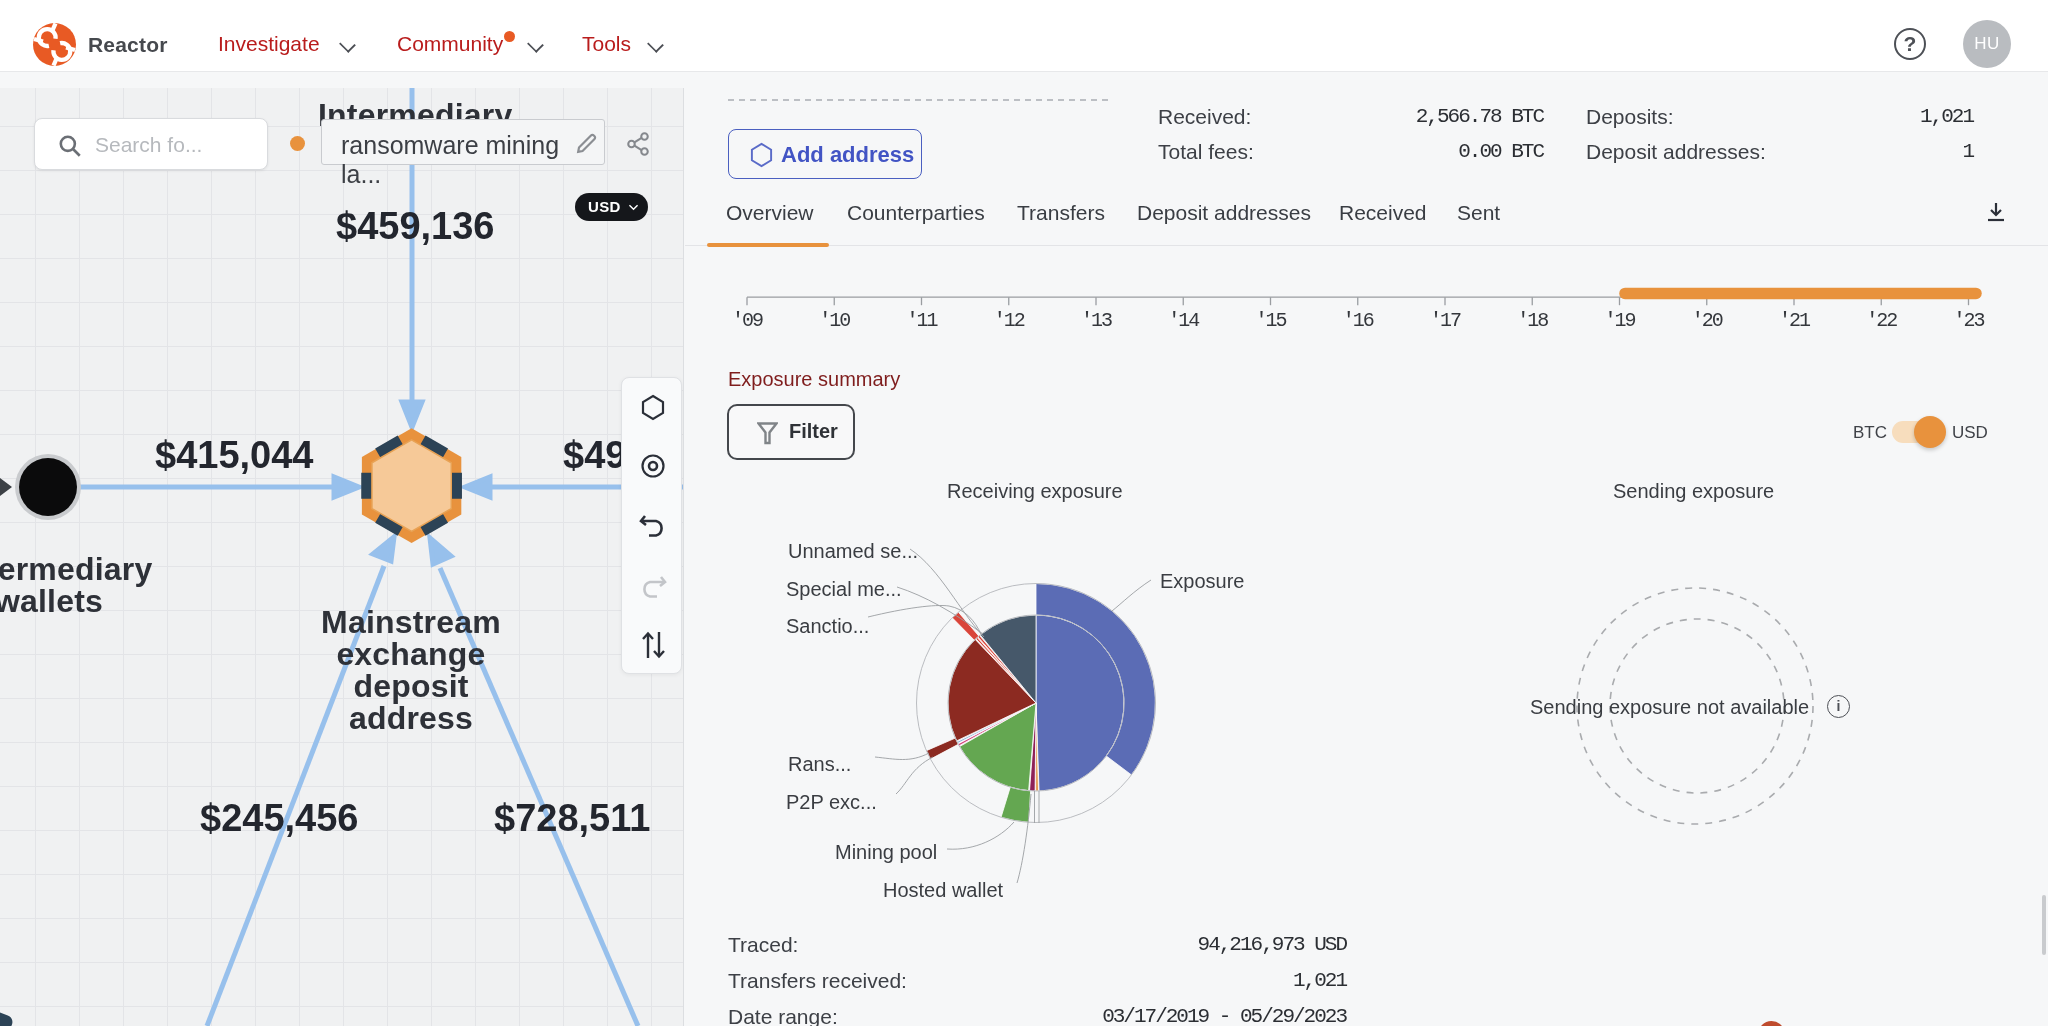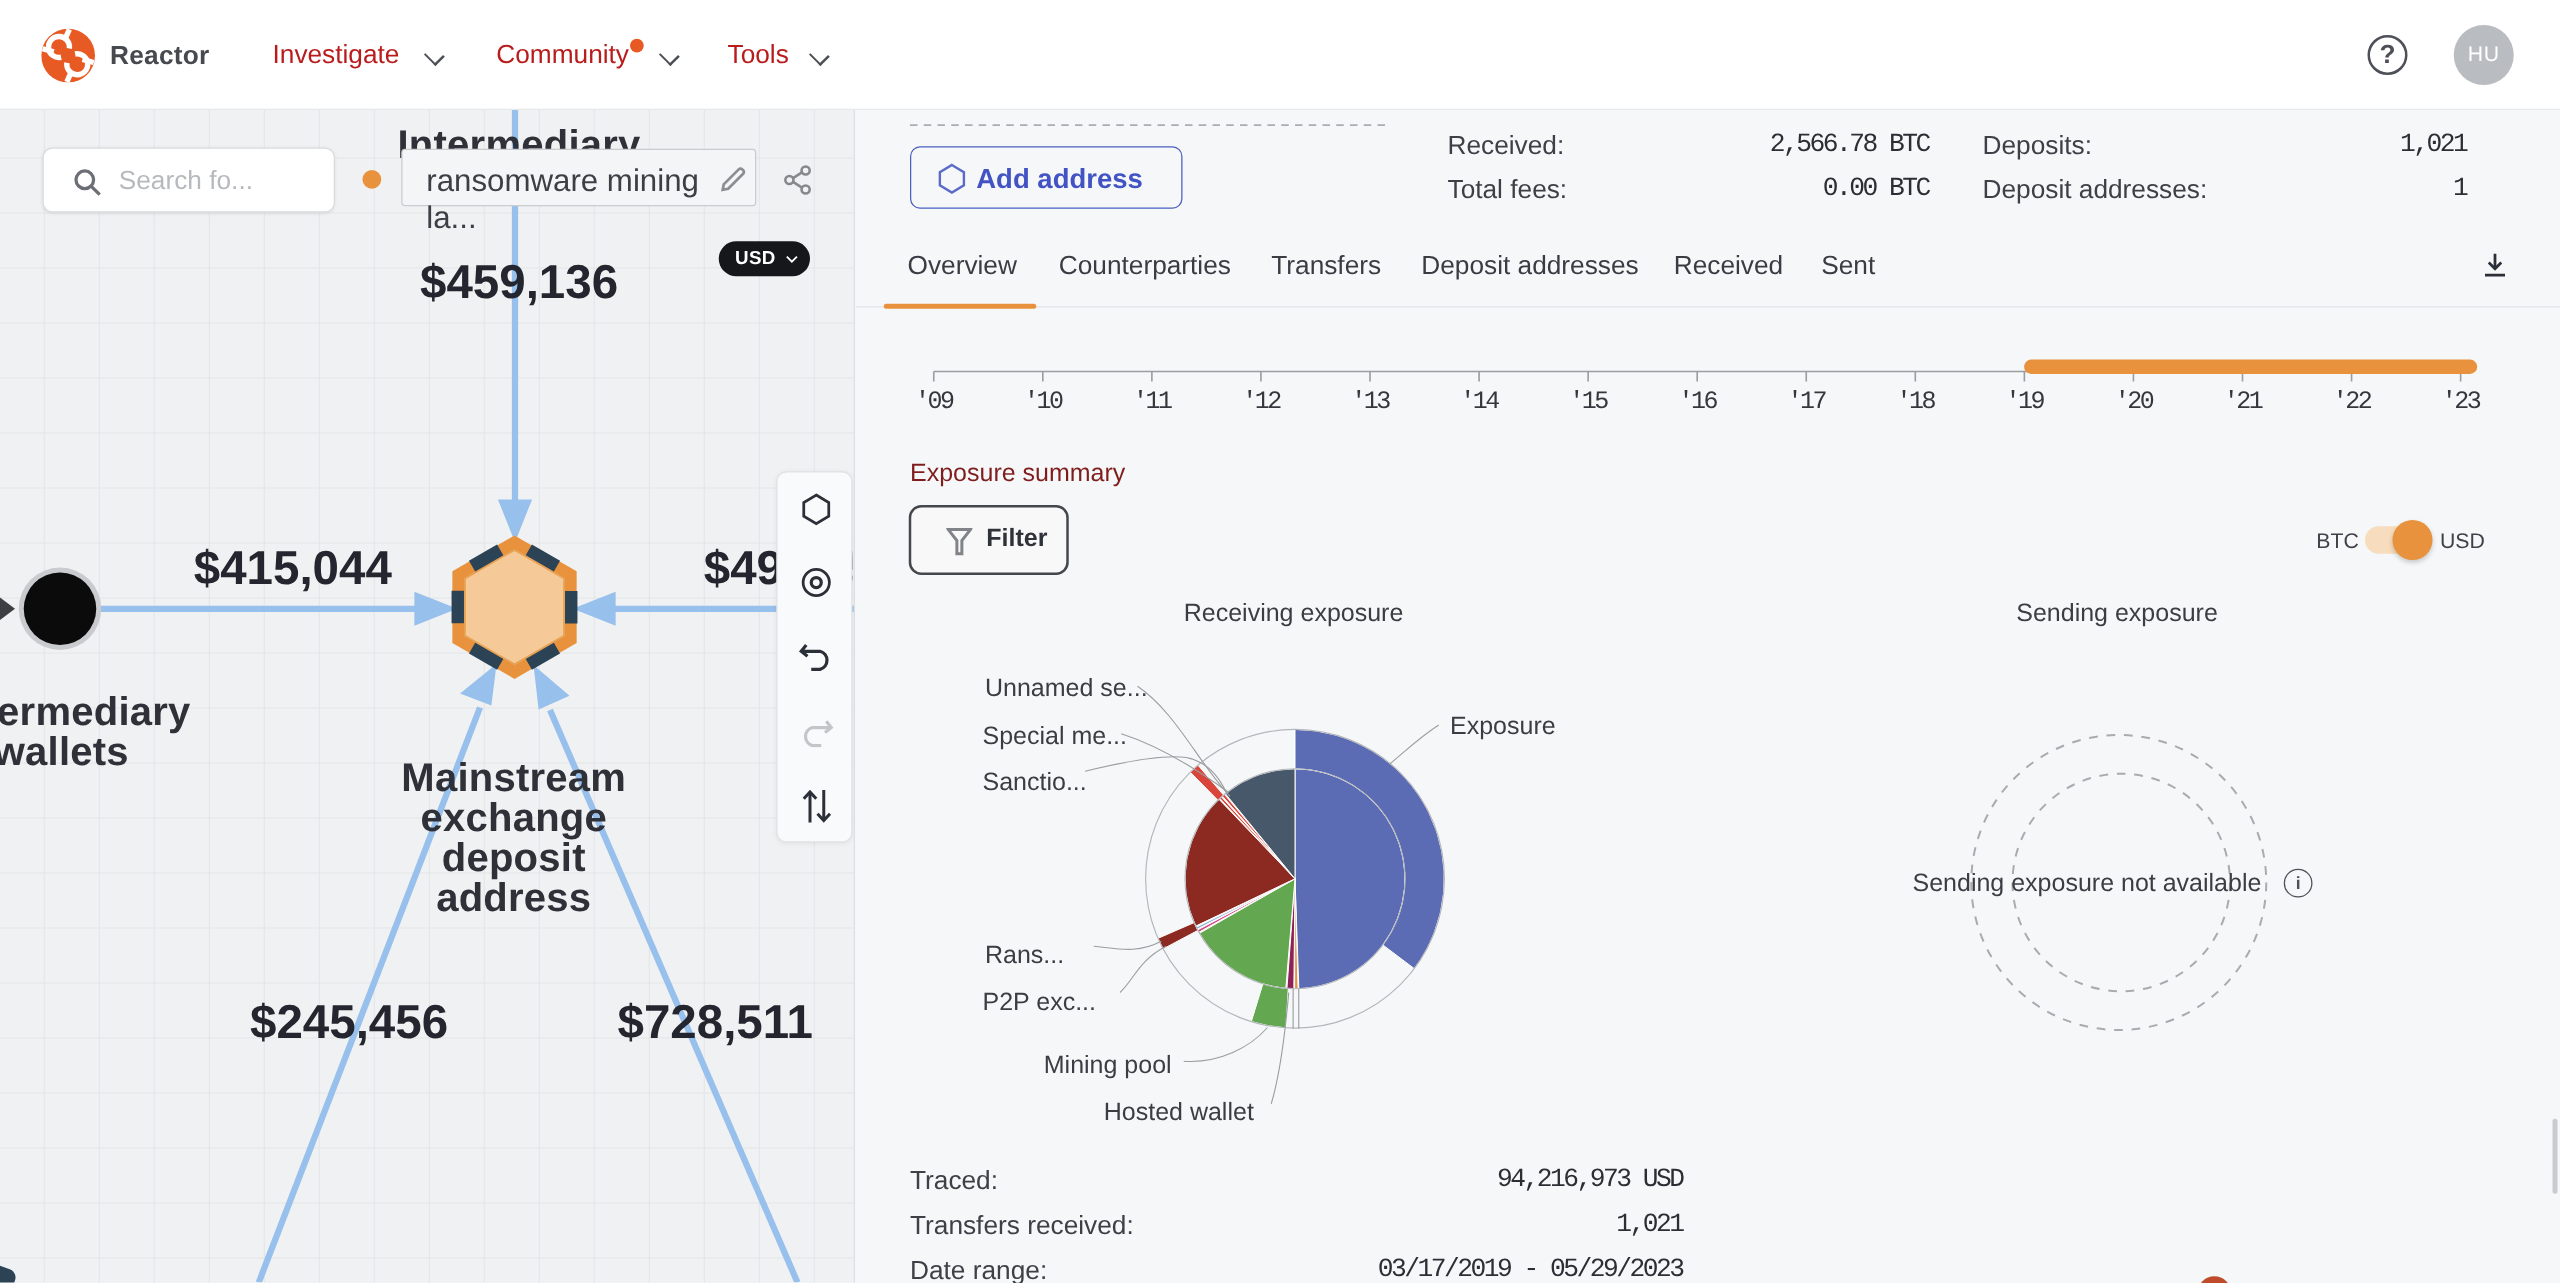--- a/index.html
+++ b/index.html
@@ -1,20 +1,20 @@
 <!DOCTYPE html>
 <html><head>
 <meta charset="utf-8">
 <style>
 * { margin:0; padding:0; box-sizing:border-box; }
 html,body { width:2048px; height:1026px; overflow:hidden; font-family:"Liberation Sans", sans-serif; background:#f6f7f8; }
 .abs { position:absolute; }
 
 
-#nav { position:absolute; left:0; top:0; width:2048px; height:88px; background:#fff; border-bottom:1px solid #e7e8ea; z-index:50; }
+#nav { position:absolute; left:0; top:0; width:2048px; height:72px; background:#fff; border-bottom:1px solid #e7e8ea; z-index:50; }
 #nav .brand { position:absolute; left:88px; top:33px; font-size:21px; font-weight:bold; color:#46494e; letter-spacing:0.2px; }
 .navitem { position:absolute; top:32px; font-size:21px; color:#b91c1c; }
 .chev { position:absolute; top:38px; width:13px; height:13px; border-right:2.4px solid #4b4e54; border-bottom:2.4px solid #4b4e54; transform:rotate(45deg) scale(1,0.82); }
 #help { position:absolute; left:1894px; top:28px; width:32px; height:32px; border:2.6px solid #4d5056; border-radius:50%; color:#4d5056; font-size:21px; font-weight:bold; text-align:center; line-height:28px; }
 #avatar { position:absolute; left:1963px; top:20px; width:48px; height:48px; background:#b9bcc0; border-radius:50%; color:#fff; font-size:17px; text-align:center; line-height:48px; letter-spacing:0.5px; }
 
 
 #graph { position:absolute; left:0; top:88px; width:684px; height:938px; overflow:hidden;
   background-color:#f0f1f2;
   background-image:linear-gradient(#e3e4e7 1px, transparent 1px), linear-gradient(90deg, #e3e4e7 1px, transparent 1px);
@@ -27,21 +27,21 @@
 #searchbox .ph { position:absolute; left:60px; top:14px; font-size:21px; color:#b6b9bd; }
 #namebox { position:absolute; left:321px; top:31px; width:284px; height:46px; background:#f4f5f6; border:1px solid #c9cbcf; border-radius:3px; }
 #namebox .txt { position:absolute; left:19px; top:11px; font-size:25px; color:#3c3f45; }
 #orangedot { position:absolute; left:290px; top:48px; width:15px; height:15px; border-radius:50%; background:#e8923d; }
 #usdpill { position:absolute; left:575px; top:105px; width:73px; height:28px; background:#15171b; border-radius:14px; color:#fff; font-size:15px; font-weight:bold; }
 #usdpill span { position:absolute; left:13px; top:5px; letter-spacing:0.3px; }
 #toolbar { position:absolute; left:621px; top:289px; width:61px; height:297px; background:#f9fafb; border:1px solid #dfe1e4; border-radius:8px; box-shadow:0 1px 4px rgba(0,0,0,0.06); z-index:10; }
 
 
 #right { position:absolute; left:685px; top:88px; width:1363px; height:938px; background:#f6f7f8; }
-#addaddr { position:absolute; left:43px; top:29px; width:218px; height:50px; border:1.6px solid #4a5fc0; border-radius:8px; }
+#addaddr { position:absolute; left:43px; top:41px; width:194px; height:50px; border:1.6px solid #4a5fc0; border-radius:8px; }
 #addaddr .t { position:absolute; left:52px; top:12px; white-space:nowrap; font-size:22px; font-weight:bold; color:#4254c4; }
 .slabel { position:absolute; font-size:21px; color:#3d4046; }
 .smono  { position:absolute; font-family:"Liberation Mono", monospace; font-size:21px; letter-spacing:-2px; color:#2b2e33; white-space:nowrap; }
 .rt { transform:translateX(-100%); }
 
 .tab { position:absolute; top:113px; font-size:21px; color:#393d43; }
 #tabline { position:absolute; left:0px; top:157px; width:1363px; height:1px; background:#e3e4e7; }
 #tabactive { position:absolute; left:22px; top:155px; width:122px; height:4px; background:#e8923d; border-radius:2px; }
 
 #exposure-h { position:absolute; left:43px; top:280px; font-size:20px; color:#7f1d1d; }

